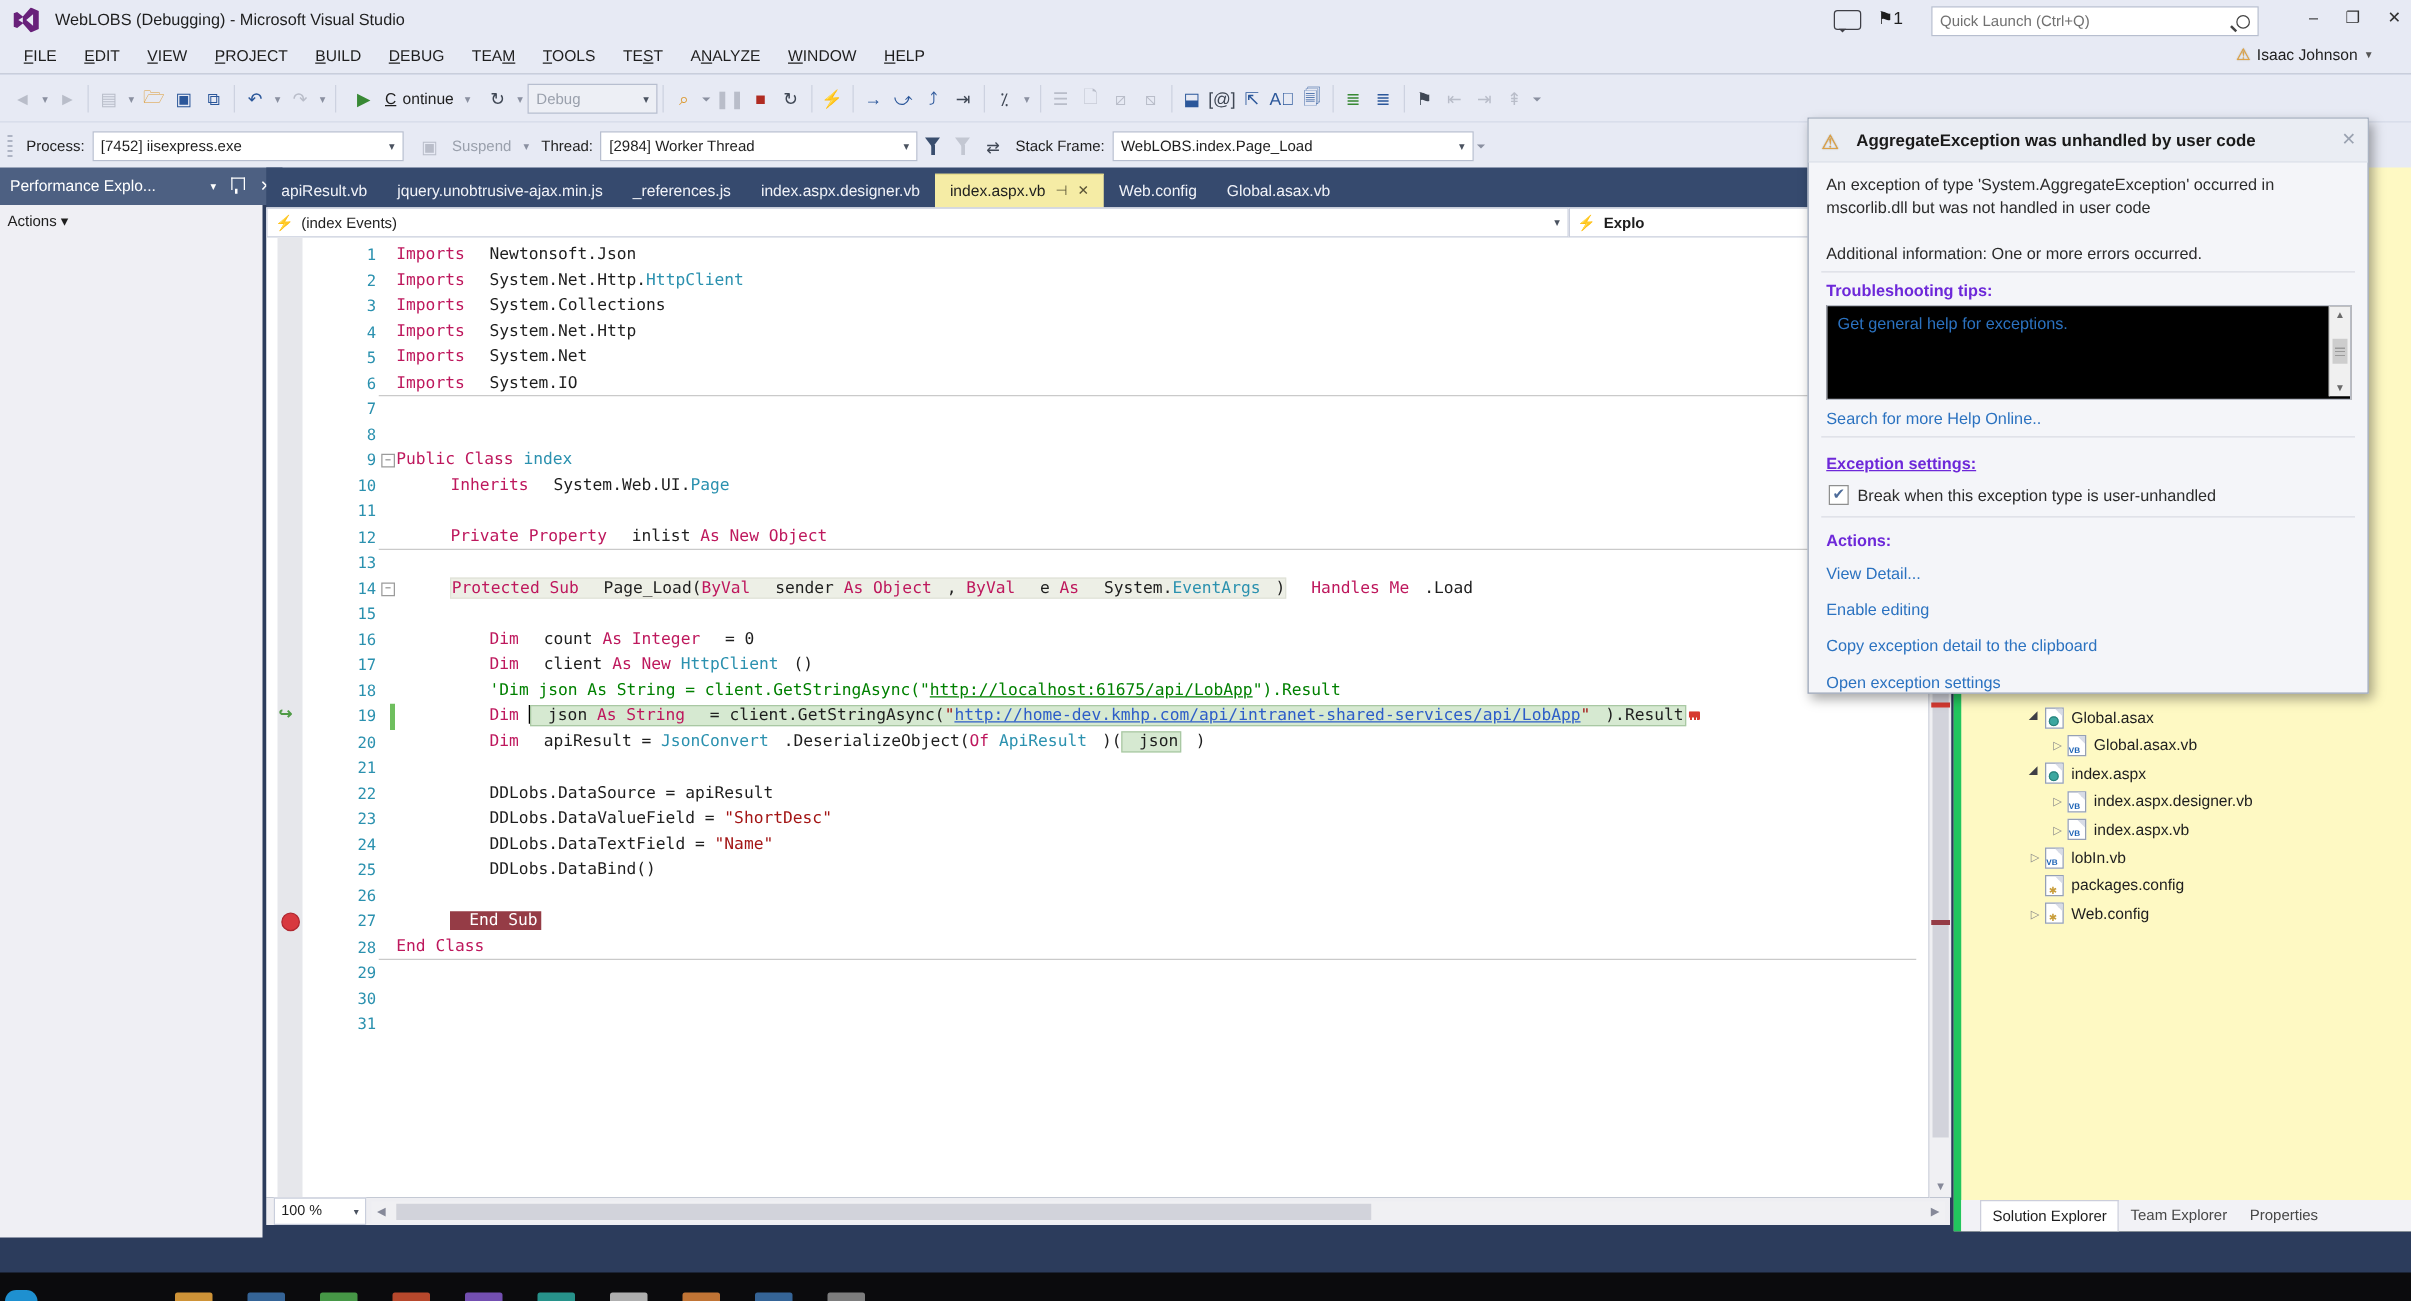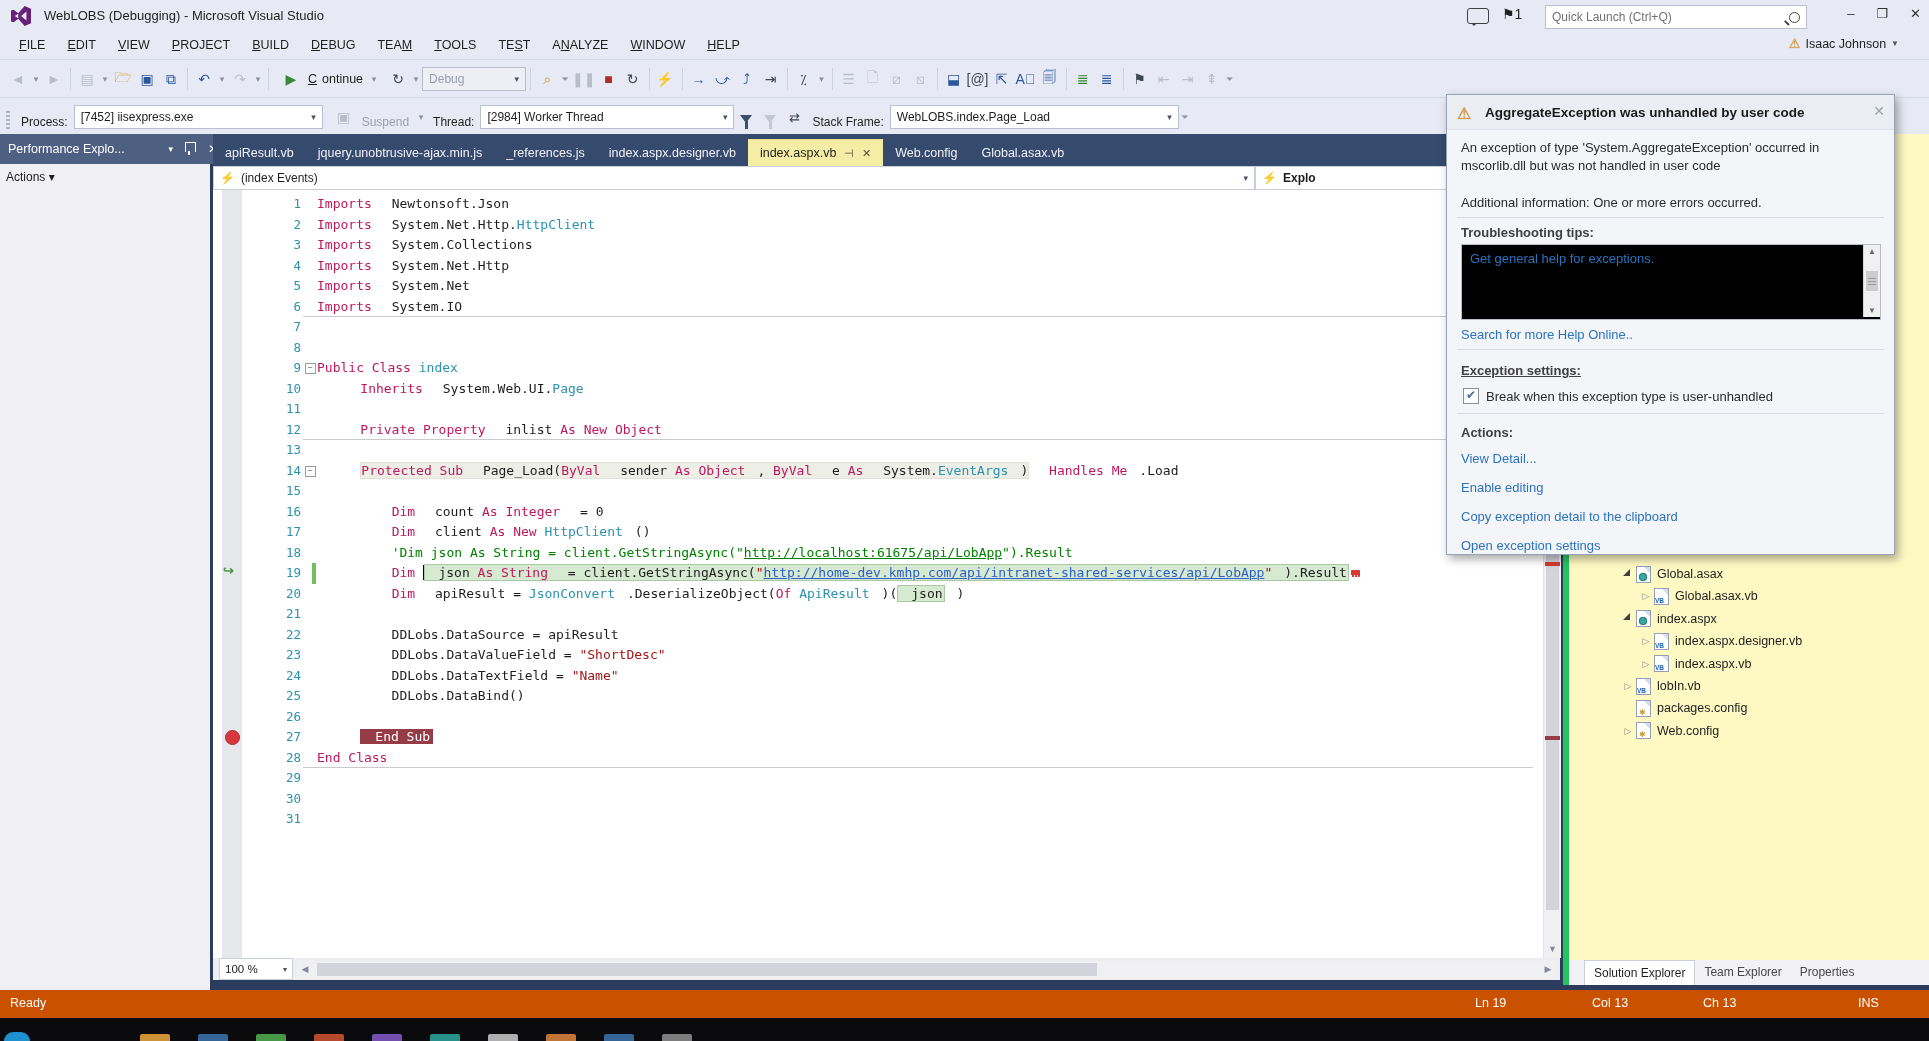--- a/index.html
+++ b/index.html
@@ -118,21 +118,21 @@
   
   #exc-dialog{left:1446px;top:94px;width:447px;height:459px;background:#F4F5F9;border:1px solid #98A3B5;
      box-shadow:3px 4px 9px rgba(0,0,0,.35);z-index:50;font-size:13px;color:#2B2B2B;}
   #exc-header{position:absolute;left:0;top:0;width:447px;height:34px;background:#EAEDF3;display:flex;align-items:center;border-bottom:1px solid #DDE1EA;}
   .exc-warn{width:20px;height:17px;margin:0 8px 0 10px;color:#E9A13B;font-size:16px;text-shadow:0 0 1px #7a5c12;}
   #exc-title{font-weight:bold;font-size:13.5px;color:#1A1A1A;}
   #exc-close{position:absolute;right:9px;top:8px;color:#9AA2B0;font-size:14px;}
   .exc-body{position:absolute;left:14px;width:414px;}
   .exc-msg{top:44px;line-height:18px;}
   .exc-add{top:100px;}
-  .exc-h{font-weight:bold;color:#404040;}
+  .exc-h{font-weight:bold;color:#6d28d9;}
   .exc-tips-h{top:130px;}
   #tips-box{position:absolute;left:14px;top:149px;width:418px;height:74px;background:#000000;border:1px solid #B8BCC6;}
   .link{color:#2B72C0;}
   #tip-link{position:absolute;left:8px;top:6px;}
   .tips-sb{position:absolute;right:0;top:0;width:16px;height:72px;background:#F0F0F0;border-left:1px solid #D4D4D4;}
   .tips-sb .tarr{position:absolute;left:0;width:16px;text-align:center;font-size:8px;color:#6A6A6A;}
   .tips-thumb{position:absolute;left:2px;top:26px;width:12px;height:20px;background:#CDCDCD;
      background-image:repeating-linear-gradient(#9a9a9a 0 1px,transparent 1px 3px);background-size:8px 7px;background-position:2px 7px;background-repeat:no-repeat;}
   #search-link{top:232px;}
   .exc-div{position:absolute;left:10px;width:427px;height:1px;background:#D9DCE4;}
@@ -250,21 +250,21 @@
         <span class="tb-sep"></span>
         <span class="tbi dark">⚑</span>
         <span class="tbi dis">⇤</span>
         <span class="tbi dis">⇥</span>
         <span class="tbi dis">⇞</span>
         <span class="tbi dim">⏷</span>
       </div>
   </div>
 
   <div class="abs" id="debugbar">
-    <div class="abs tb-row" style="top:7px;height:24px;align-items:flex-end;">
+    <div class="abs tb-row" style="top:7px;height:24px;">
       <span class="grip"></span>
       <span class="dbg-label">Process:</span>
       <span class="combo" style="width:235px;">
         <span>[7452] iisexpress.exe</span>
           <span class="car">▾</span>
       </span>
       <span class="tbi dis" style="margin-left:10px;">▣</span>
       <span class="dbg-label" style="color:#9AA0AC;">Suspend</span>
       <span class="tbi dim">▾</span>
       <span class="dbg-label">Thread:</span>
@@ -466,27 +466,20 @@
     <div class="exc-div" style="top:318px;"></div>
     <div class="exc-body exc-h exc-act-h">Actions:</div>
     <div id="action-links">
         <a class="act-link link" style="top: 356px;">View Detail...</a>
         <a class="act-link link" style="top: 385px;">Enable editing</a>
         <a class="act-link link" style="top: 414px;">Copy exception detail to the clipboard</a>
         <a class="act-link link" style="top: 443px;">Open exception settings</a>
       </div>
   </div>
 
-  <div class="abs" id="statusbar">
-    <span class="sb-item" style="left:10px;">Ready</span>
-    <span class="sb-item" style="left:1475px;">Ln 19</span>
-    <span class="sb-item" style="left:1592px;">Col 13</span>
-    <span class="sb-item" style="left:1703px;">Ch 13</span>
-    <span class="sb-item" style="left:1858px;">INS</span>
-  </div>
 
   <div class="abs" id="taskbar">
     <div id="start-sliver"></div>
   <div class="tb-sliver" style="left: 140px; background: rgb(227, 162, 60);"></div>
       <div class="tb-sliver" style="left: 198px; background: rgb(58, 110, 165);"></div>
       <div class="tb-sliver" style="left: 256px; background: rgb(76, 166, 76);"></div>
       <div class="tb-sliver" style="left: 314px; background: rgb(201, 79, 48);"></div>
       <div class="tb-sliver" style="left: 372px; background: rgb(126, 87, 194);"></div>
       <div class="tb-sliver" style="left: 430px; background: rgb(42, 161, 152);"></div>
       <div class="tb-sliver" style="left: 488px; background: rgb(192, 192, 192);"></div>

